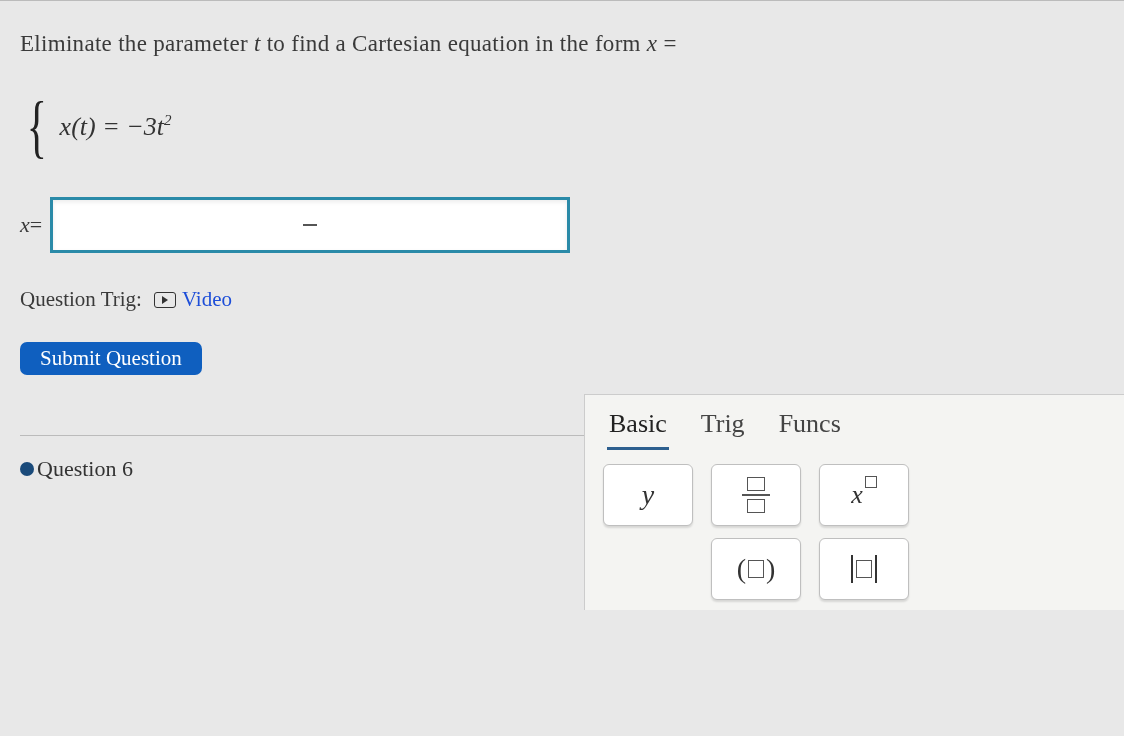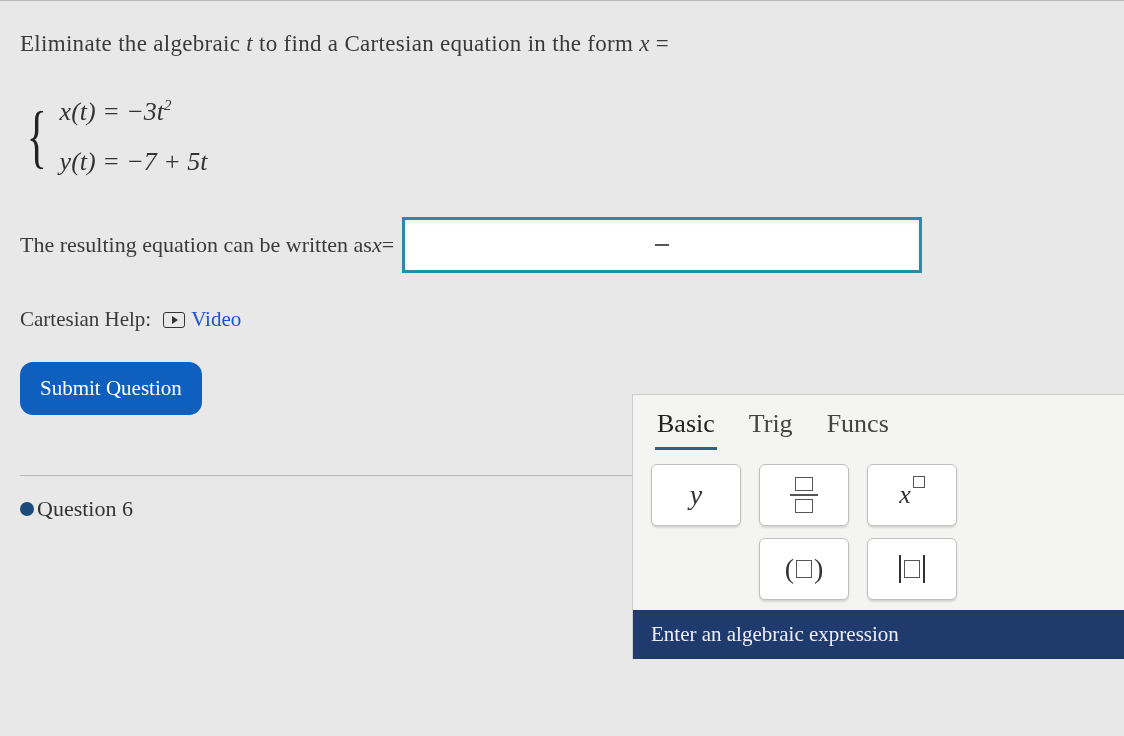--- a/index.html
+++ b/index.html
@@ -102,22 +102,22 @@
     border-top: 4px solid transparent;
     border-bottom: 4px solid transparent;
     margin-left: 1px;
   }
   .submit-btn {
     background: #0f5fbf;
     color: #fff;
     font-size: 21px;
     font-family: Georgia, serif;
     border: none;
-    padding: 14px 20px;
-    border-radius: 13px;
+    padding: 4px 20px;
+    border-radius: 7px;
     cursor: pointer;
     margin-bottom: 40px;
   }
   .divider { border-top: 1px solid #bbb; margin-top: 20px; }
   .next-q {
     display: flex;
     align-items: center;
     gap: 3px;
     font-size: 22px;
     color: #333;
@@ -126,21 +126,21 @@
   .dot {
     width: 14px; height: 14px; border-radius: 50%;
     background: #1a4a7a;
   }
 
   
   .palette {
     position: absolute;
     right: 0;
     top: 394px;
-    width: 492px;
+    width: 540px;
     background: #f4f4f2;
     border-left: 1px solid #ccc;
     border-top: 1px solid #ccc;
   }
   .tabs {
     display: flex;
     gap: 30px;
     padding: 10px 22px 0 22px;
     font-size: 26px;
     font-family: Georgia, serif;
@@ -191,44 +191,42 @@
     padding: 12px 18px;
     font-family: Georgia, serif;
   }
 </style>
 </head>
 <body>
 
 <div class="content">
 
   <div class="prompt">
-    <span>Eliminate the algebraic </span><span class="mi">t</span><span> to find a Cartesian equation in the form </span><span class="mi">x</span><span> =</span>
+    <span>Eliminate the parameter </span><span class="mi">t</span><span> to find a Cartesian equation in the form </span><span class="mi">x</span><span> =</span>
   </div>
 
   <div class="equations">
     <span class="brace">{</span>
     <div class="eqcol">
       <div class="eqline">
         <span>x(t) = −3t</span><sup>2</sup>
       </div>
-      <div class="eqline">y(t) = −7 + 5t</div>
     </div>
   </div>
 
   <div class="answer-row">
-    <span>The resulting equation can be written as </span>
     <span class="mi">x</span>
     <span> =</span>
     <div class="answer-input">
       <span class="cursor"></span>
     </div>
   </div>
 
   <div class="help-row">
-    <span>Cartesian Help:</span>
+    <span>Question Trig:</span>
     <a class="video-link">
       <span class="video-icon"></span>
       <span>Video</span>
     </a>
   </div>
 
   <button class="submit-btn">Submit Question</button>
 
   <div class="divider"></div>
 
@@ -267,14 +265,13 @@
       </div>
       <div class="key">
         <span class="abs">
             <span class="bar2"></span>
             <span class="ibox"></span>
             <span class="bar2"></span>
           </span>
       </div>
     </div>
   </div>
-  <div class="palette-footer">Enter an algebraic expression</div>
 </div>
 
 </body></html>

